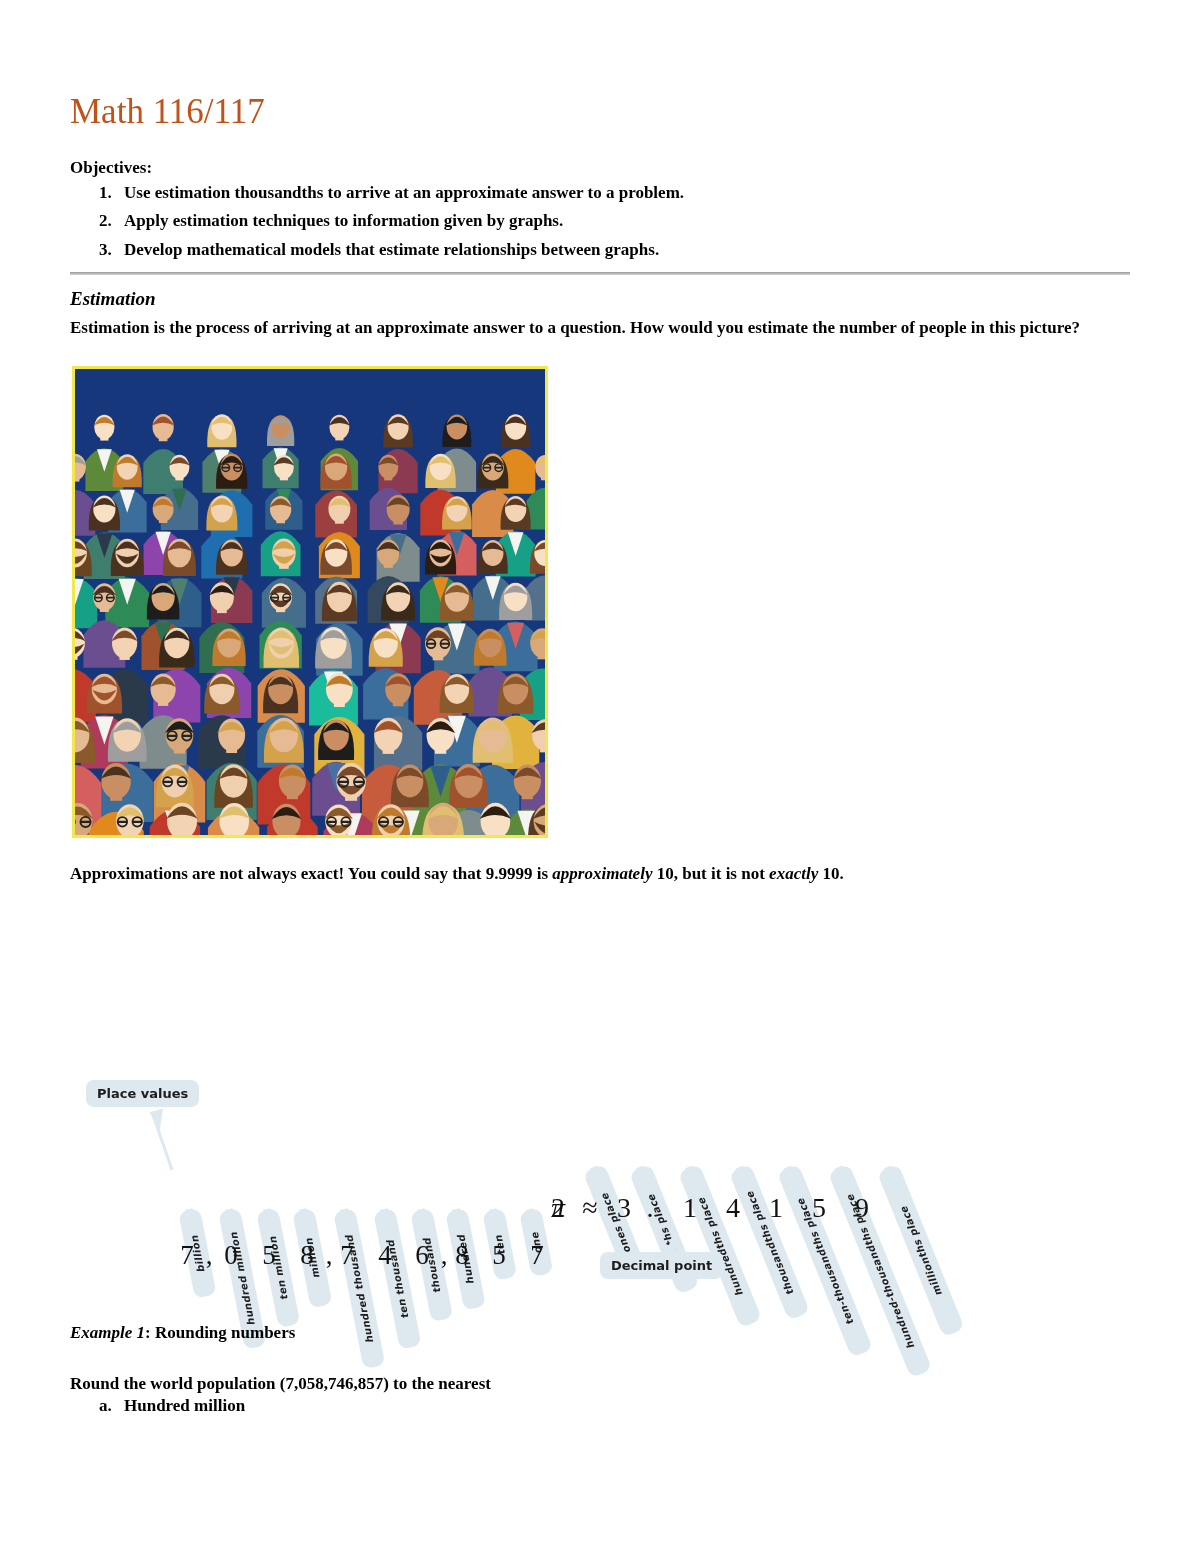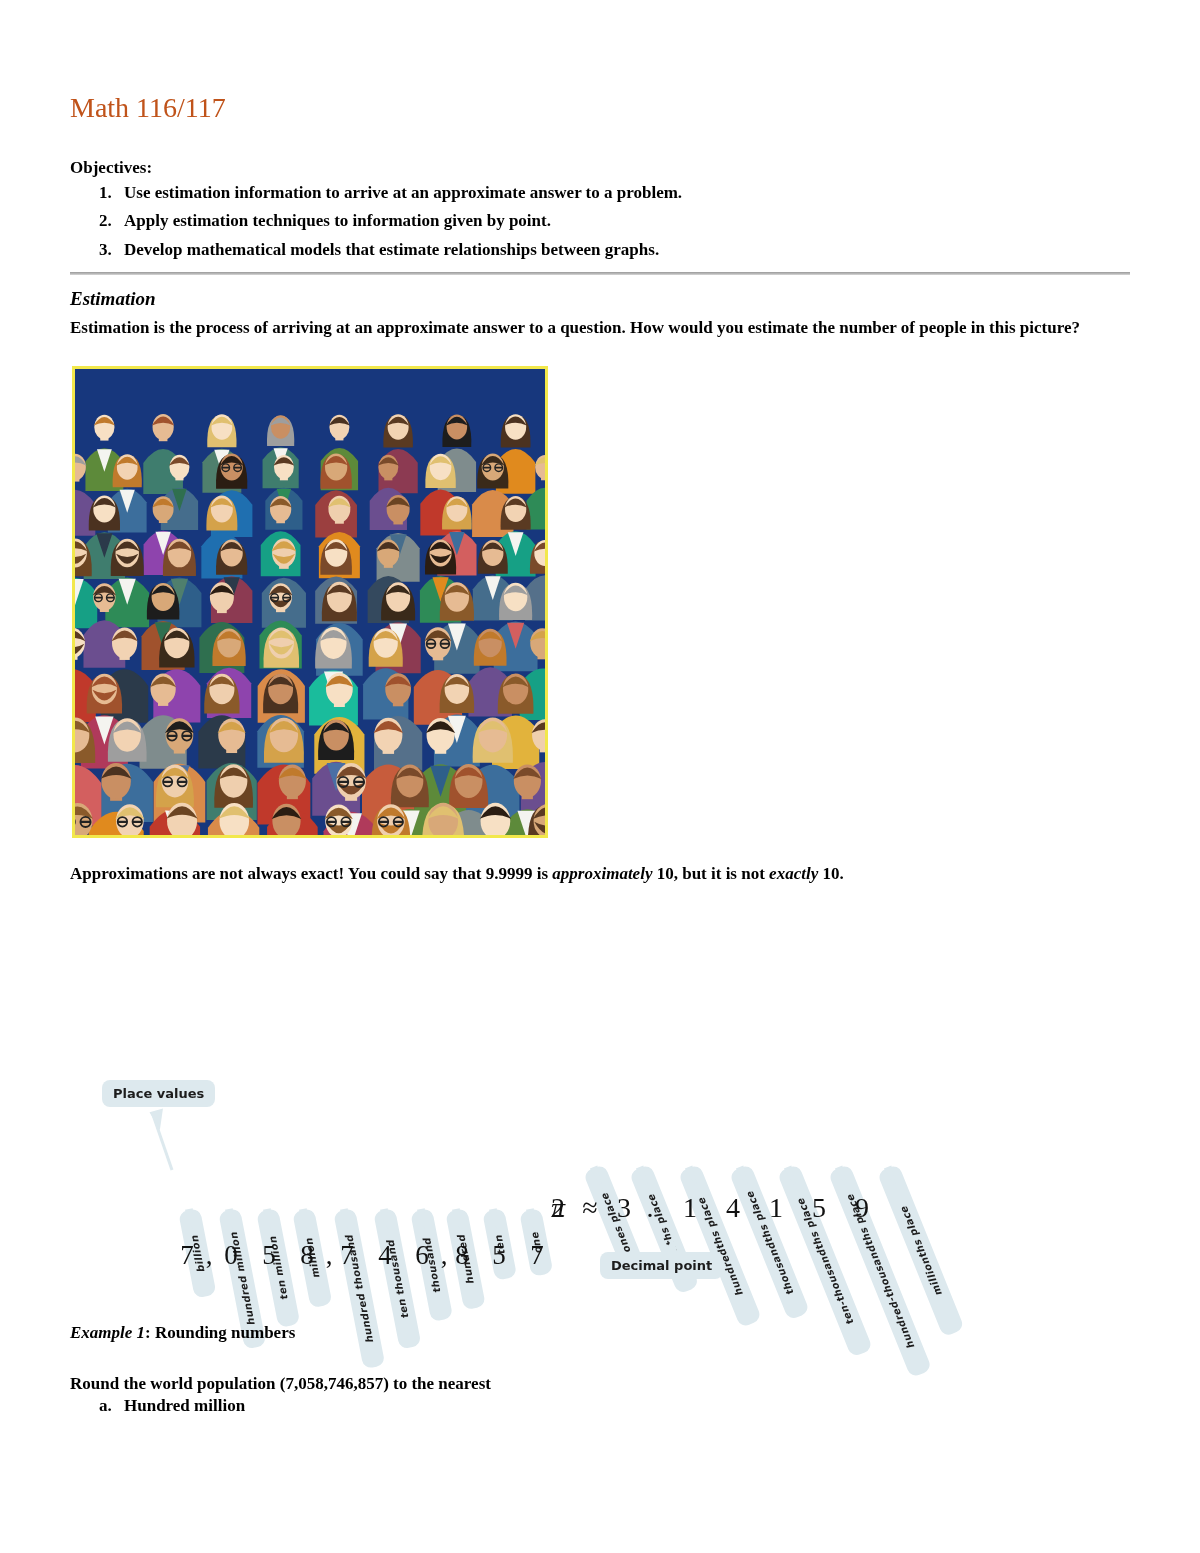--- a/index.html
+++ b/index.html
@@ -34,21 +34,21 @@
     align-items: baseline;
   }
   .doc-title {
     font-size: 28px;
     color: #C0531A;
     font-family: "Liberation Serif", serif;
     letter-spacing: 0.2px;
     white-space: nowrap;
   }
   .course-code {
-    font-size: 28px;
+    font-size: 35px;
     color: #C0531A;
     font-family: "Liberation Serif", serif;
     white-space: nowrap;
     padding-right: 4px;
   }
 
   
   .objectives-label {
     position: absolute;
     left: 70px;
@@ -273,22 +273,22 @@
 <body>
 
 <div class="page">
 
   <div class="header">
     <div class="course-code">Math 116/117</div>
   </div>
 
   <div class="objectives-label">Objectives:</div>
   <ol class="objectives-list">
-    <li>Use estimation information to arrive at an approximate answer to a problem.</li>
-    <li>Apply estimation techniques to information given by point.</li>
+    <li>Use estimation thousandths to arrive at an approximate answer to a problem.</li>
+    <li>Apply estimation techniques to information given by graphs.</li>
     <li>Develop mathematical models that estimate relationships between graphs.</li>
   </ol>
 
   <div class="hrule"></div>
 
   <div class="sec-estimation-title">Estimation</div>
   <div class="sec-estimation-body">Estimation is the process of arriving at an approximate answer to a question.  How would you estimate the number of people in this picture?</div>
 
   <div class="crowd-figure">
     <svg class="crowd-canvas" viewBox="0 0 470 466" preserveAspectRatio="none">
@@ -981,21 +981,21 @@
         </g>
     </svg>
   </div>
 
   <div class="para-approx">
     <span>Approximations are not always exact! You could say that 9.9999 is </span><span class="ital">approximately</span><span> 10, but it is not </span><span class="ital">exactly</span><span> 10.</span>
   </div>
 
   <div class="placevalue-figure">
 
-    <div class="pv-flat-bubble" style="left:32px; top:120px;text-align:center;">Place values</div>
+    <div class="pv-flat-bubble" style="left:16px; top:120px;text-align:center;">Place values</div>
     <div class="pv-flat-tail" style="left:82px; top:150px; transform:rotate(-16deg);"></div>
     <svg style="position:absolute; left:80px; top:152px;" width="40" height="62">
       <path d="M2,0 L22,58" stroke="#dde9ee" stroke-width="3" fill="none"></path>
     </svg>
 
     <div id="pv-whole-labels">
         <div class="pv-tilt-wrap" style="left: 108px; top: 162px; width: 22px; height: 88px; transform: rotate(-11deg);">
           <div class="pv-bubble pv-vlabel" style="left: 0px; top: 0px; width: 22px; height: 88px;">billion</div>
           <div class="pv-tail"></div>
         </div>

